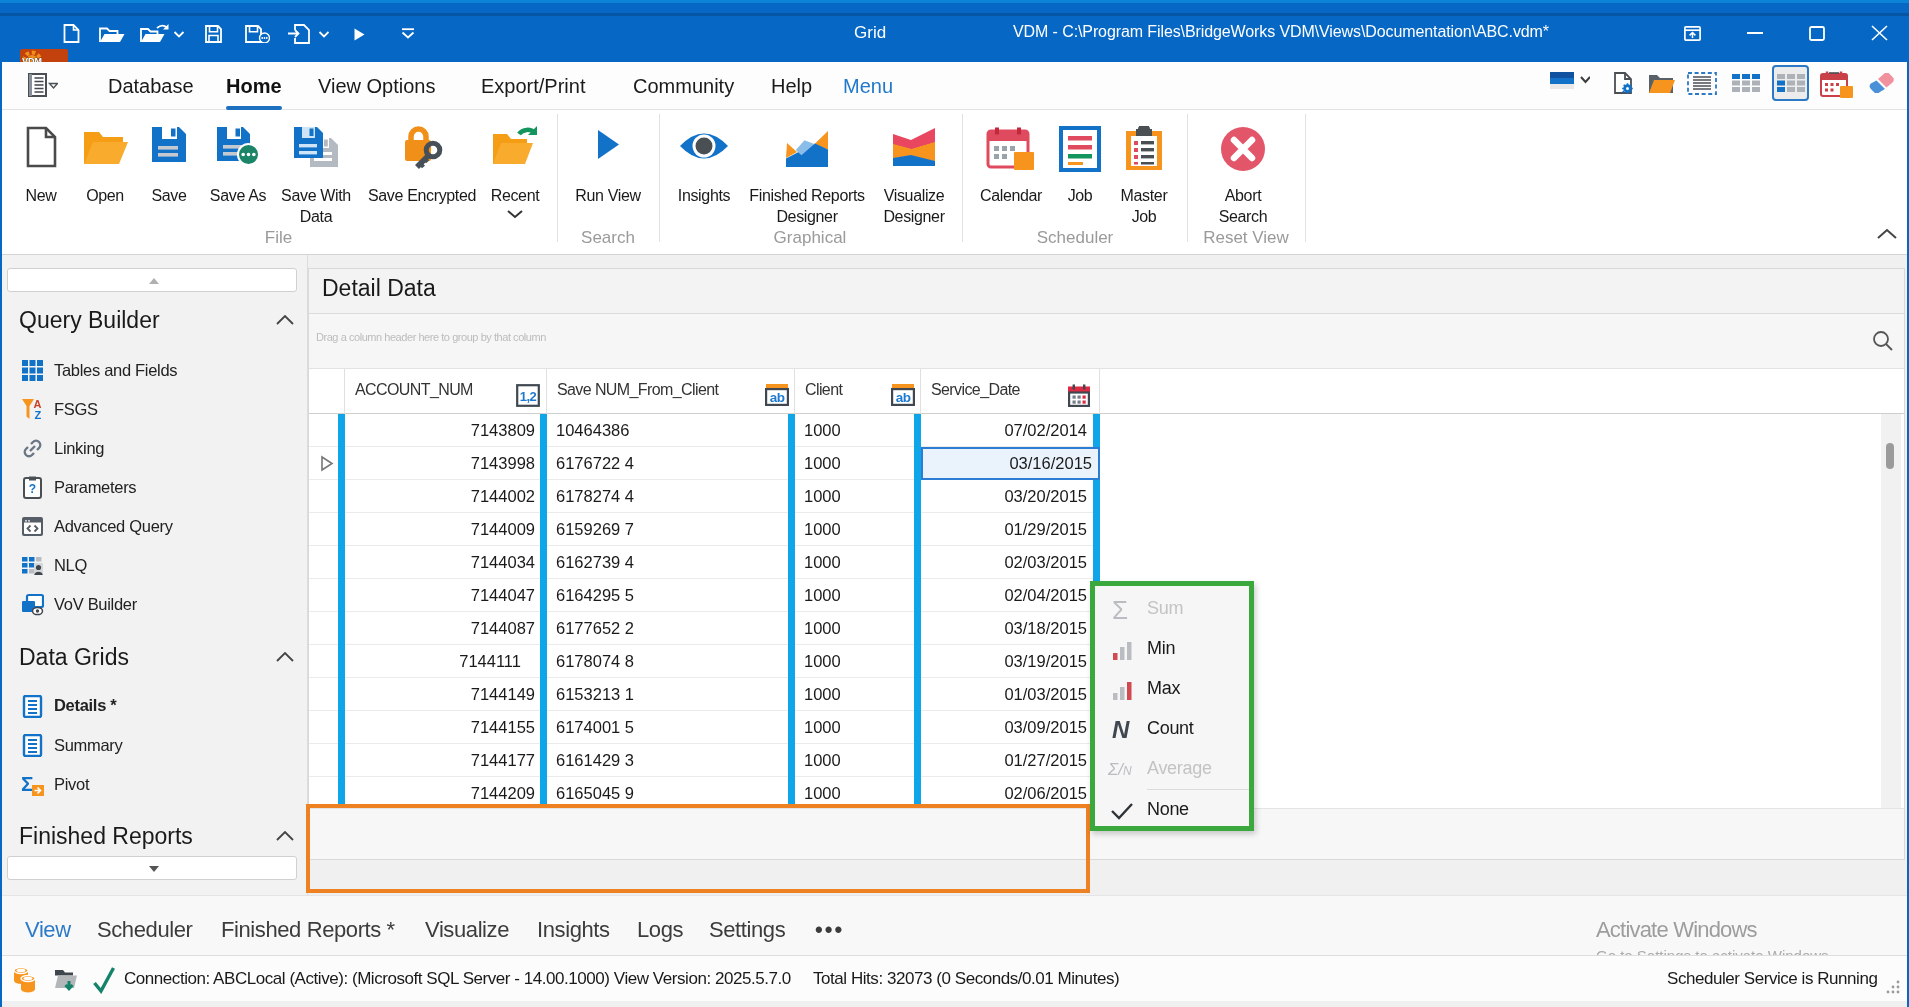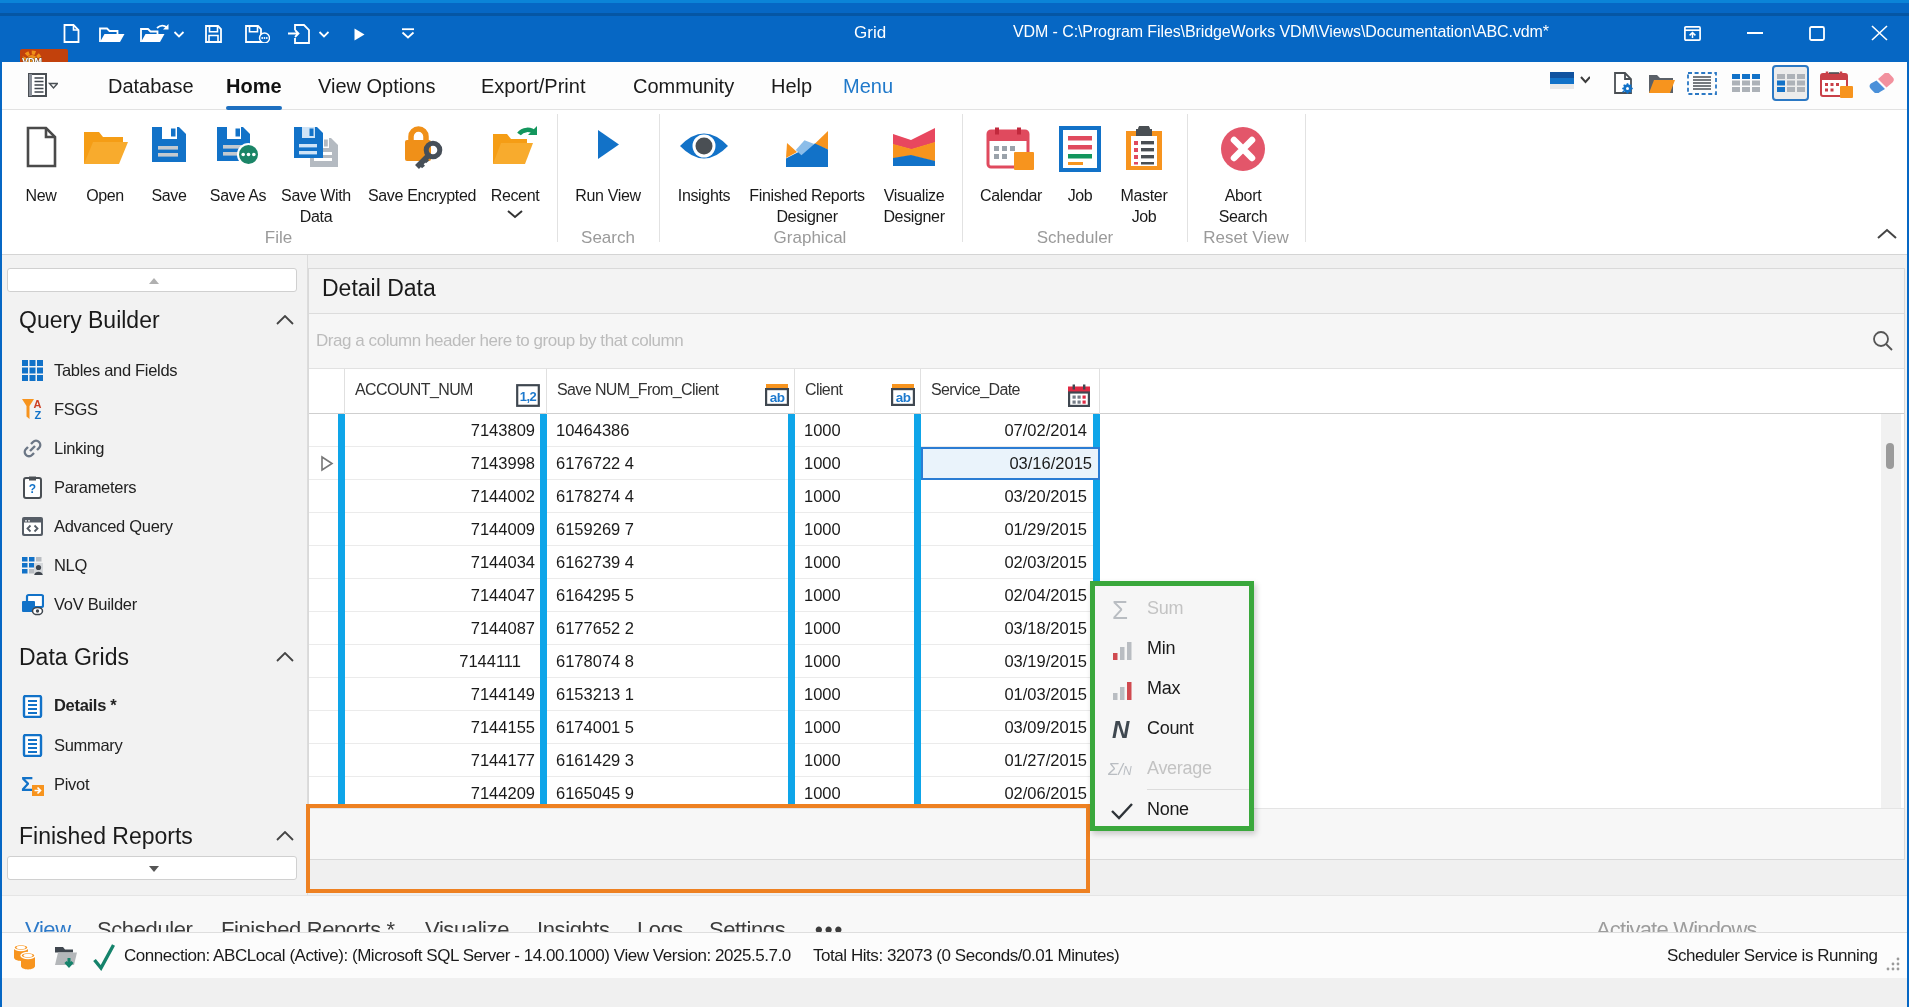--- a/index.html
+++ b/index.html
@@ -21,21 +21,21 @@
 .sbicon { position:absolute; left:21px; width:23px; height:23px; }
 #panel { position:absolute; left:308px; top:268px; width:1597px; height:592px; background:#ffffff; border:1px solid #d9d9d9; }
 #paneltitle { position:absolute; left:0; top:0; width:100%; height:45px; background:#f3f3f3; border-bottom:1px solid #dcdcdc; }
 #groupbar { position:absolute; left:0; top:45px; width:100%; height:55px; background:#f6f6f6; border-bottom:1px solid #e2e2e2; }
 #gridhead { position:absolute; left:0; top:100px; width:100%; height:45px; background:#ffffff; border-bottom:1px solid #cfcfcf; }
 .hcell { position:absolute; top:0; height:45px; border-right:1px solid #e0e0e0; font-size:16px; letter-spacing:-0.6px; color:#333; }
 .row { position:absolute; left:0; width:791px; height:33px; border-bottom:1px solid #ebebeb; font-size:16.5px; color:#1a1a1a; }
 .cell { position:absolute; top:0; height:33px; line-height:32px; border-right:7px solid #0ea5e9; }
 #tabbar { position:absolute; left:0; top:895px; width:1909px; height:66px; background:#f8f8f8; border-top:1px solid #e5e5e5; }
 .btab { position:absolute; top:0; height:66px; line-height:68px; font-size:22px; letter-spacing:-0.4px; color:#3c3c3c; }
-#statusbar { position:absolute; left:0; top:932px; width:1909px; height:46px; background:#fcfcfc; border-top:1px solid #dedede; font-size:17px; letter-spacing:-0.45px; color:#1a1a1a;text-decoration:underline; }
+#statusbar { position:absolute; left:0; top:955px; width:1909px; height:46px; background:#fcfcfc; border-top:1px solid #dedede; font-size:17px; letter-spacing:-0.45px; color:#1a1a1a;text-decoration:underline; }
 </style>
 </head>
 <body>
 <div class="abs" style="left:0;top:62px;width:2px;height:945px;background:#0667c4;z-index:50;"></div>
 <div class="abs" style="left:1907px;top:62px;width:2px;height:945px;background:#0667c4;z-index:50;"></div>
 <div id="titlebar">
  <div class="toplight"></div>
     <div class="topdark"></div>
 
  <div class="abs" style="left:20px;top:21px;width:48px;height:23px;background:#c2410c;border-radius:2px;margin-top:28px;">
@@ -493,21 +493,21 @@
    <svg style="position:absolute;left:140px;top:8px" width="12" height="8" viewBox="0 0 12 8">
         <path d="M1 1 L6 7 L11 1 z" fill="#555"></path>
       </svg>
  </div>
 </div>
 <div id="panel">
   <div id="paneltitle">
       <div style="position:absolute;left:13px;top:6px;font-size:23px;color:#1a1a1a;">Detail Data</div>
     </div>
   <div id="groupbar">
-    <div style="position:absolute;left:7px;top:17px;font-size:17px;letter-spacing:-0.45px;color:#bcbcbc;">Drag a column header here to group by that column</div>
+    <div style="position:absolute;left:7px;top:17px;font-size:11px;letter-spacing:-0.45px;color:#bcbcbc;">Drag a column header here to group by that column</div>
     <svg style="position:absolute;left:1563px;top:16px" width="22" height="22" viewBox="0 0 22 22">
       <circle cx="9" cy="9" r="7" fill="none" stroke="#555" stroke-width="1.8"></circle>
       <path d="M14 14 L20 20" stroke="#555" stroke-width="1.8"></path>
     </svg>
   </div>
   <div id="gridhead">
     <div class="hcell" style="left:0;width:36px;"></div>
     <div class="hcell" style="left:36px;width:202px;">
         <span style="position:absolute;left:10px;top:12px;">ACCOUNT_NUM</span>
       <svg style="position:absolute;left:171px;top:15px" width="24" height="23" viewBox="0 0 24 23">

